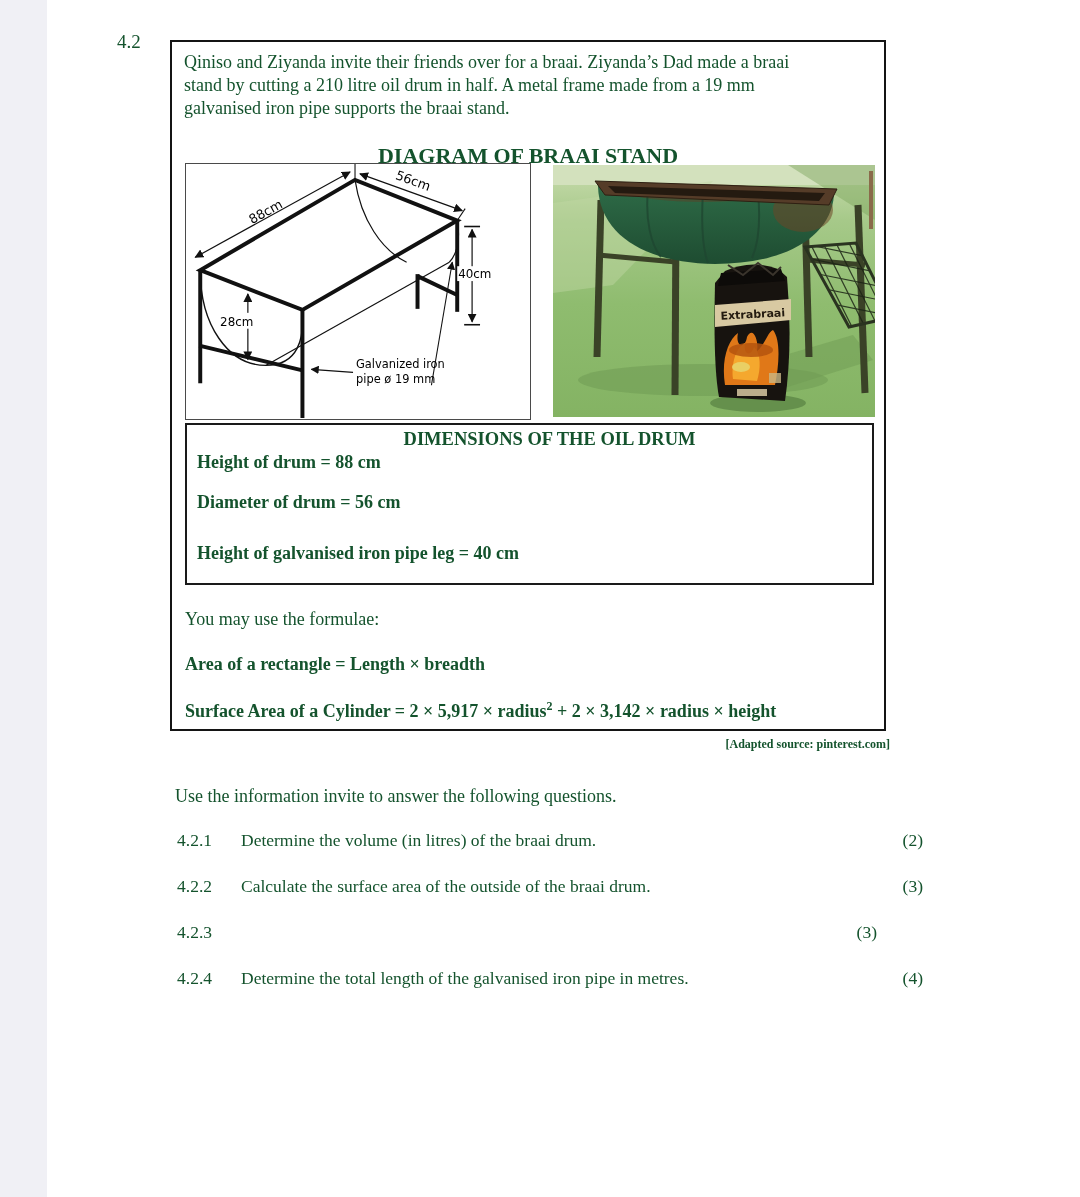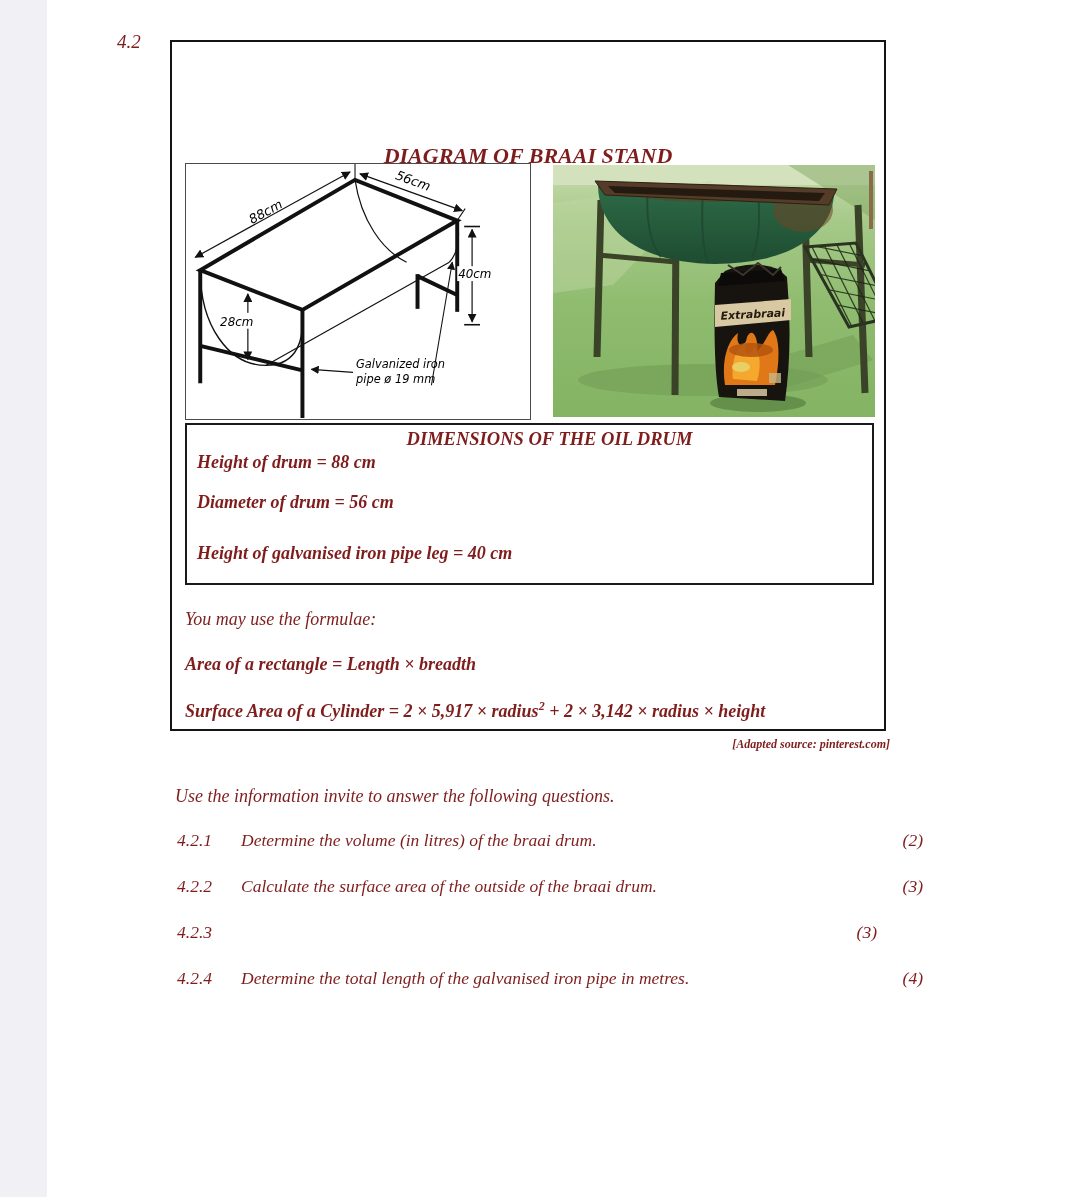--- a/index.html
+++ b/index.html
@@ -1,17 +1,17 @@
 <!DOCTYPE html>
 <html><head>
 <meta charset="utf-8">
 <style>
   html,body{margin:0;padding:0;background:#ffffff;}
   .canvas{position:relative;width:972px;height:1197px;background:#ffffff;overflow:hidden;
-          font-family:"Liberation Serif", serif;color:#7f1d1d;font-style:italic;}
+          font-family:"Liberation Serif", serif;color:#14532d;}
   .side-strip{position:absolute;top:0;height:1197px;background:#f0f0f5;}
   .strip-left{left:0;width:47px;}
   .strip-right{left:1032px;width:48px;}
   .qnum{position:absolute;left:117px;top:31px;font-size:19px;}
   .outer-box{position:absolute;left:170px;top:40px;width:716px;height:691px;
              border:2px solid #141414;box-sizing:border-box;background:#fff;}
   .intro{position:absolute;left:12px;top:9px;width:688px;font-size:18px;line-height:23px;}
   .diagram-title{position:absolute;left:0;top:101px;width:100%;text-align:center;
                  font-weight:bold;font-size:22px;}
   .figure-row{position:absolute;left:13px;top:121px;width:679px;height:257px;}
@@ -42,20 +42,25 @@
 <body>
 
 <div class="canvas">
   <div class="side-strip strip-left"></div>
   <div class="side-strip strip-right"></div>
 
   <div class="qnum">4.2</div>
 
   <div class="outer-box">
 
+    <div class="intro">
+      <div>Qiniso and Ziyanda invite their friends over for a braai. Ziyanda’s Dad made a braai</div>
+      <div>stand by cutting a 210 litre oil drum in half. A metal frame made from a 19 mm</div>
+      <div>galvanised iron pipe supports the braai stand.</div>
+    </div>
 
     <div class="diagram-title">DIAGRAM OF BRAAI STAND</div>
 
     <div class="figure-row">
 
       <div class="diagram-box">
         <svg width="343" height="254" viewBox="0 0 345 256">
           <defs>
             <marker id="ah" viewBox="0 0 10 10" refX="9" refY="5" markerWidth="7.5" markerHeight="7.5" orient="auto-start-reverse">
               <path d="M0,0 L10,5 L0,10 z" fill="#111"></path>

